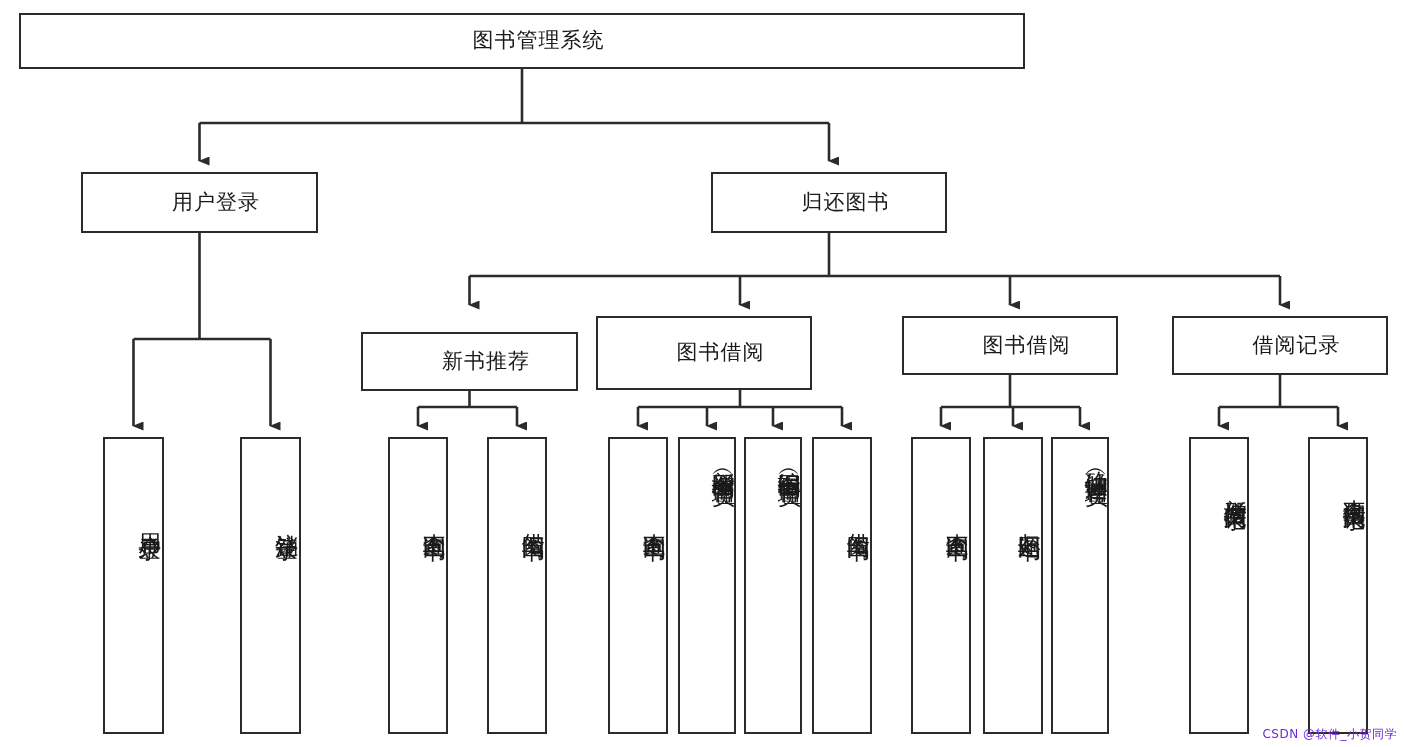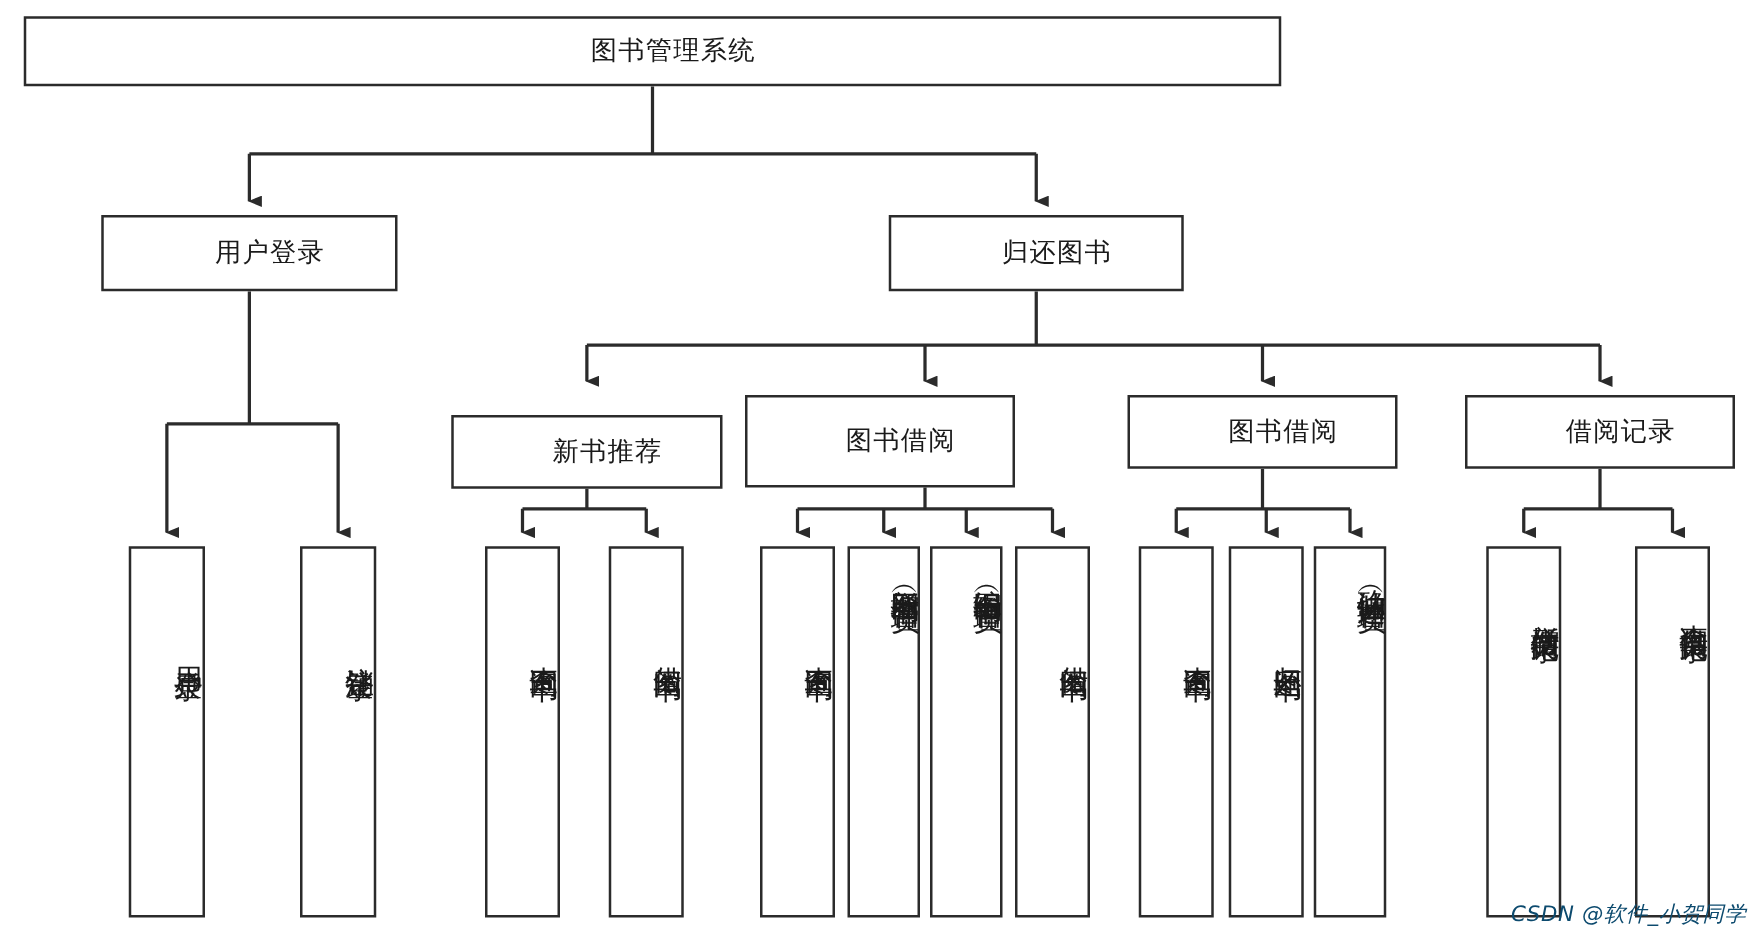--- a/index.html
+++ b/index.html
@@ -63,25 +63,24 @@
   .node.vertical.tall .node-label {
     padding-top: 10px;
   }
   .node.vertical.upper .node-label {
     padding-top: 38px;
   }
   #watermark {
     position: absolute;
     right: 8px;
     bottom: 4px;
-    font-size: 17px;
-    color: #0c4a6e;
+    font-size: 12px;
+    color: #6d28d9;
     letter-spacing: 0.5px;
     white-space: nowrap;
-    font-style: italic;
   }
 </style>
 </head>
 <body>
 
 <div id="diagram-root">
 
   <svg class="connectors" viewBox="0 0 1405 747" xmlns="http://www.w3.org/2000/svg">
     <defs>
       <marker id="arrowhead" markerWidth="9" markerHeight="11" refX="4.5" refY="10" orient="auto" markerUnits="userSpaceOnUse">

